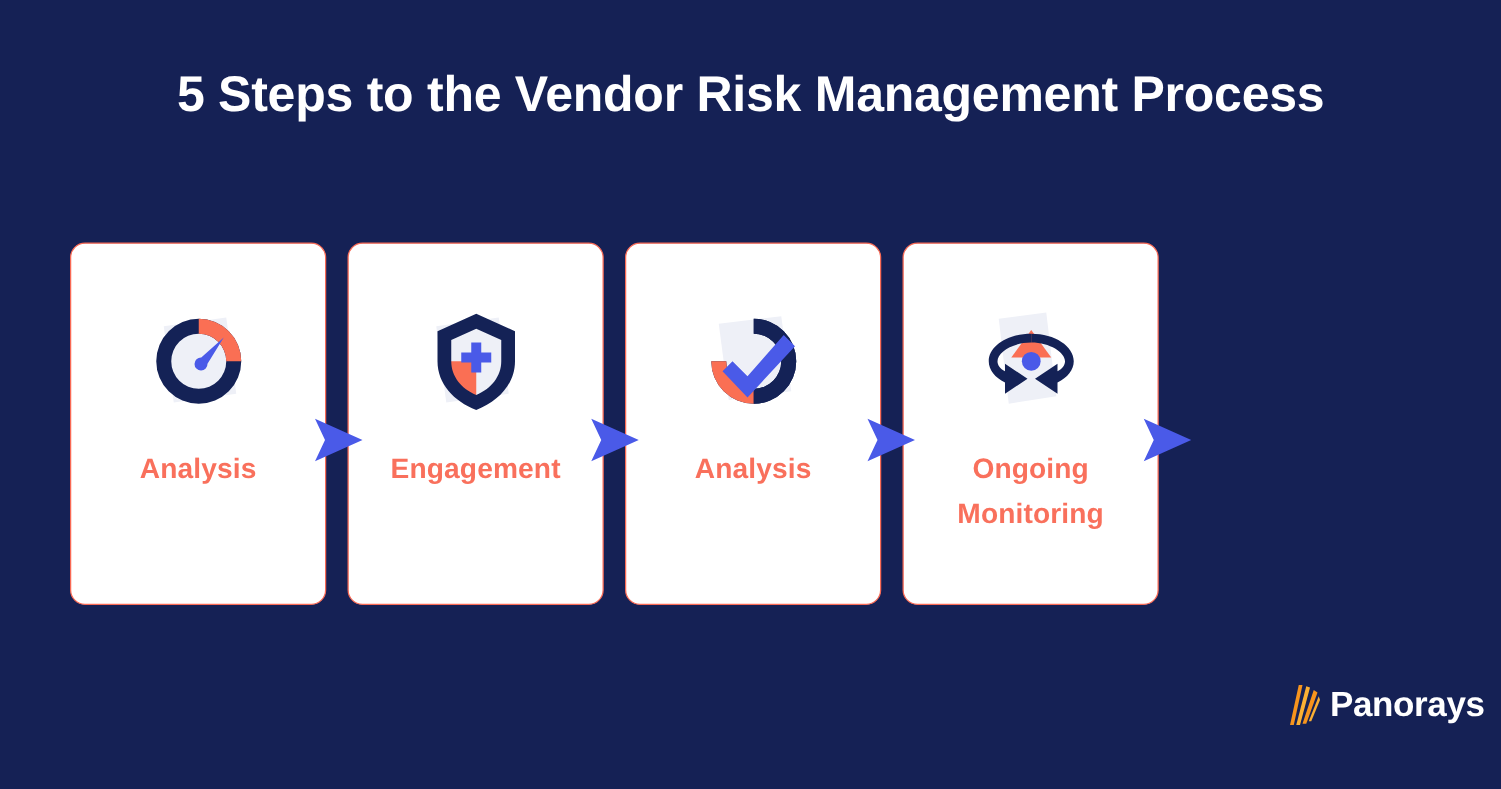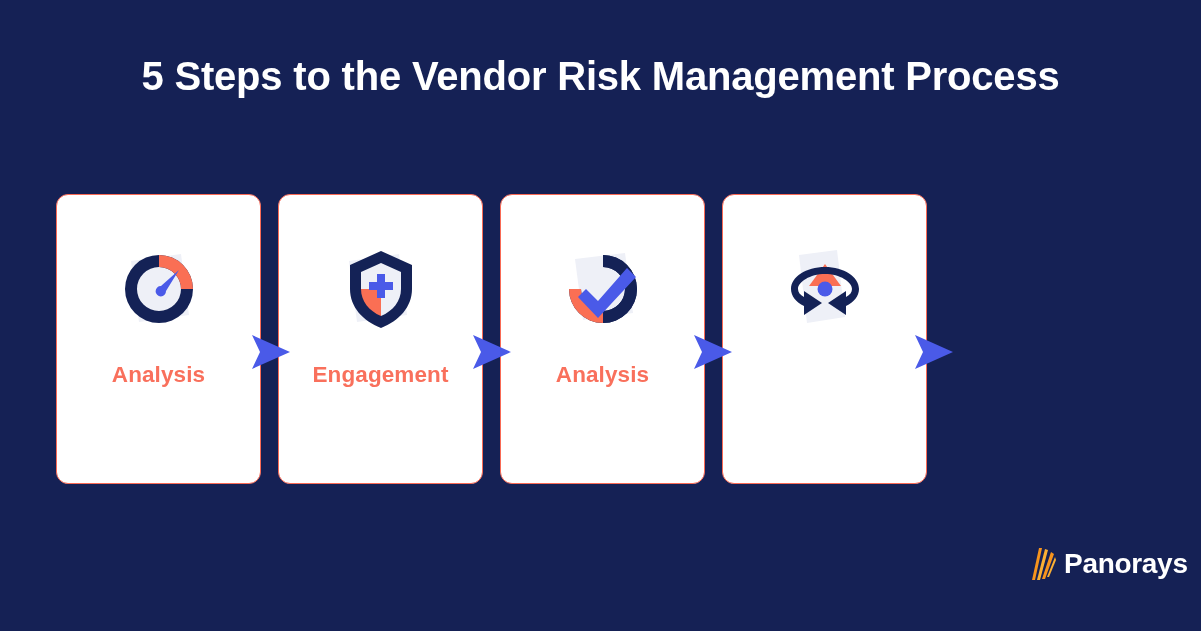--- a/index.html
+++ b/index.html
@@ -185,20 +185,21 @@
           <svg viewBox="0 0 100 100" xmlns="http://www.w3.org/2000/svg">
             <polygon points="24,16 62,11 70,78 32,84" fill="#eef0f7"></polygon>
             <polygon points="50,25 66,47 34,47" fill="#fa6f54"></polygon>
             <path d="M50 28 C31 28 16 38 16 50 C16 57 21 63 29 67 L29 76 L47 64 L29 52 L29 58
                      C25 56 23 53 23 50 C23 43 35 35 50 35 Z" fill="#142256"></path>
             <path d="M50 28 C69 28 84 38 84 50 C84 57 79 63 71 67 L71 76 L53 64 L71 52 L71 58
                      C75 56 77 53 77 50 C77 43 65 35 50 35 Z" fill="#142256"></path>
             <circle cx="50" cy="50" r="7.5" fill="#4a5ae8"></circle>
           </svg>
         </div>
+        <div class="card-label">Ongoing Monitoring</div>
       </div>
     </div>
 
   </div>
 
   <div class="arrow arrow-1">
     <svg viewBox="0 0 44 44" xmlns="http://www.w3.org/2000/svg">
       <path d="M4 5 L42 22 L4 39 L12 22 Z" fill="#4a5ae8"></path>
     </svg>
   </div>

